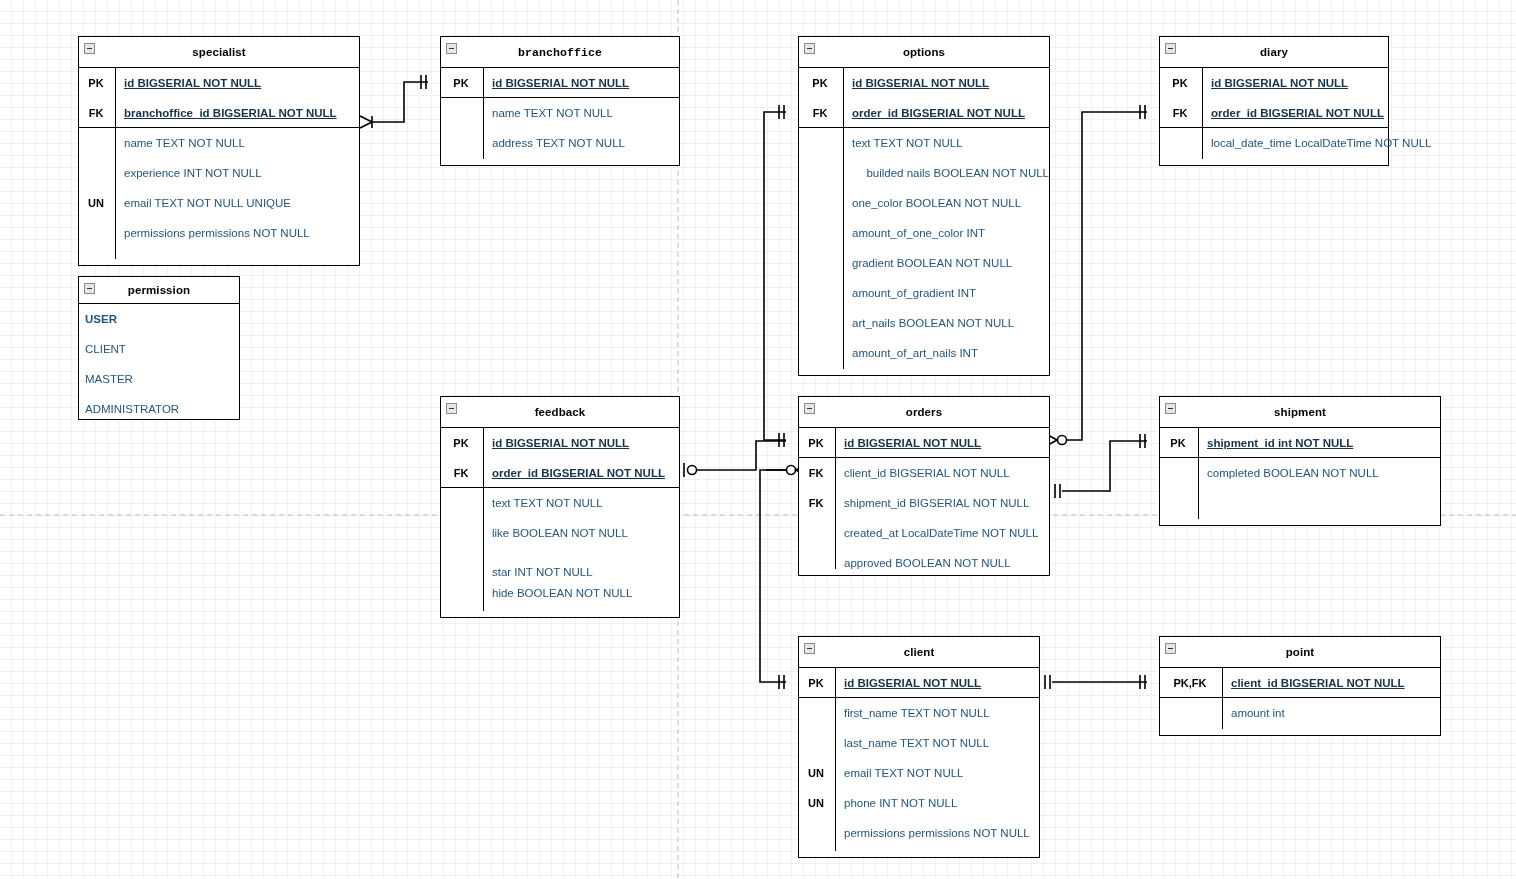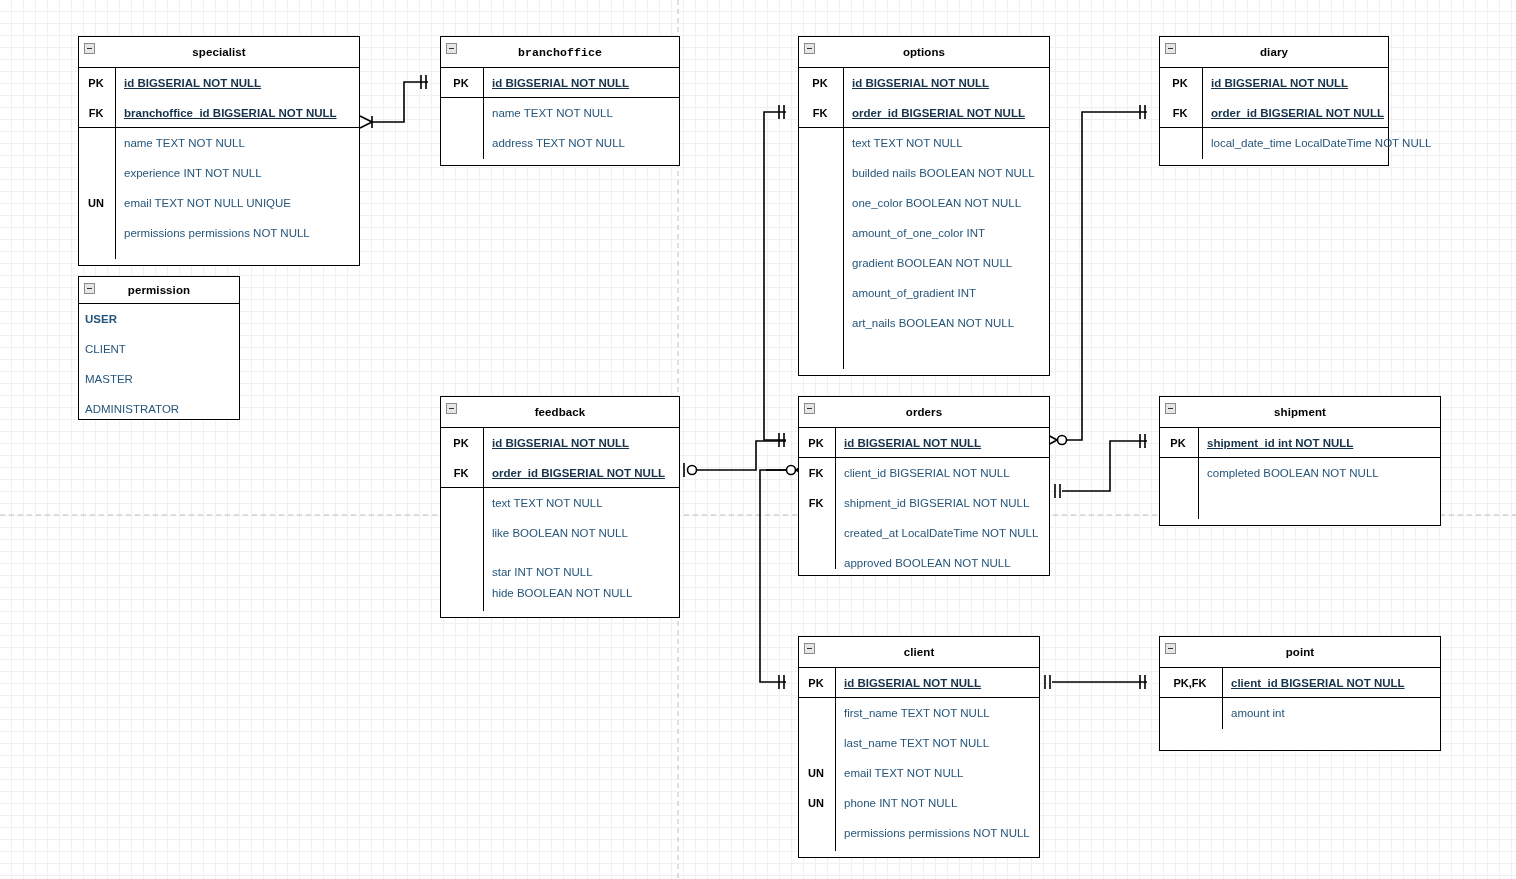--- a/index.html
+++ b/index.html
@@ -281,21 +281,21 @@
           <div class="fl key">id BIGSERIAL NOT NULL</div>
         </div>
         <div class="row seprule" style="height: 30px;">
           <div class="kc" style="width: 44px;">FK</div>
           <div class="fl key">order_id BIGSERIAL NOT NULL</div>
         </div>
         <div class="row" style="height: 30px;">
           <div class="kc" style="width: 44px;"></div>
           <div class="fl">text TEXT NOT NULL</div>
         </div>
-        <div class="row" style="height: 30px;">
+        <div class="row" style="height: 30px; text-align: right;">
           <div class="kc" style="width: 44px;"></div>
           <div class="fl">builded nails BOOLEAN NOT NULL</div>
         </div>
         <div class="row" style="height: 30px;">
           <div class="kc" style="width: 44px;"></div>
           <div class="fl">one_color BOOLEAN NOT NULL</div>
         </div>
         <div class="row" style="height: 30px;">
           <div class="kc" style="width: 44px;"></div>
           <div class="fl">amount_of_one_color INT</div>
@@ -304,20 +304,24 @@
           <div class="kc" style="width: 44px;"></div>
           <div class="fl">gradient BOOLEAN NOT NULL</div>
         </div>
         <div class="row" style="height: 30px;">
           <div class="kc" style="width: 44px;"></div>
           <div class="fl">amount_of_gradient INT</div>
         </div>
         <div class="row" style="height: 30px;">
           <div class="kc" style="width: 44px;"></div>
           <div class="fl">art_nails BOOLEAN NOT NULL</div>
+        </div>
+        <div class="row" style="height: 30px;">
+          <div class="kc" style="width: 44px;"></div>
+          <div class="fl">amount_of_art_nails INT</div>
         </div>
       </div>
     </div>
     <div class="entity" style="left: 798px; top: 396px; width: 252px; height: 180px;">
       <div class="ent-head" style="height: 30px;">
         <div class="collapse-box"></div>
         <div class="ent-title">orders</div>
       </div>
       <div class="ent-body" style="height: 146.8px;">
         <div class="keycol-rule" style="left: 36px;"></div>
@@ -407,21 +411,21 @@
         <div class="row seprule" style="height: 30px;">
           <div class="kc" style="width: 38px;">PK</div>
           <div class="fl key">shipment_id int NOT NULL</div>
         </div>
         <div class="row" style="height: 30px;">
           <div class="kc" style="width: 38px;"></div>
           <div class="fl">completed BOOLEAN NOT NULL</div>
         </div>
       </div>
     </div>
-    <div class="entity" style="left: 1159px; top: 636px; width: 282px; height: 115px;">
+    <div class="entity" style="left: 1159px; top: 636px; width: 282px; height: 100px;">
       <div class="ent-head" style="height: 30px;">
         <div class="collapse-box"></div>
         <div class="ent-title">point</div>
       </div>
       <div class="ent-body" style="height: 66.8px;">
         <div class="keycol-rule" style="left: 62px;"></div>
         <div class="row seprule" style="height: 30px;">
           <div class="kc" style="width: 62px;">PK,FK</div>
           <div class="fl key">client_id BIGSERIAL NOT NULL</div>
         </div>

